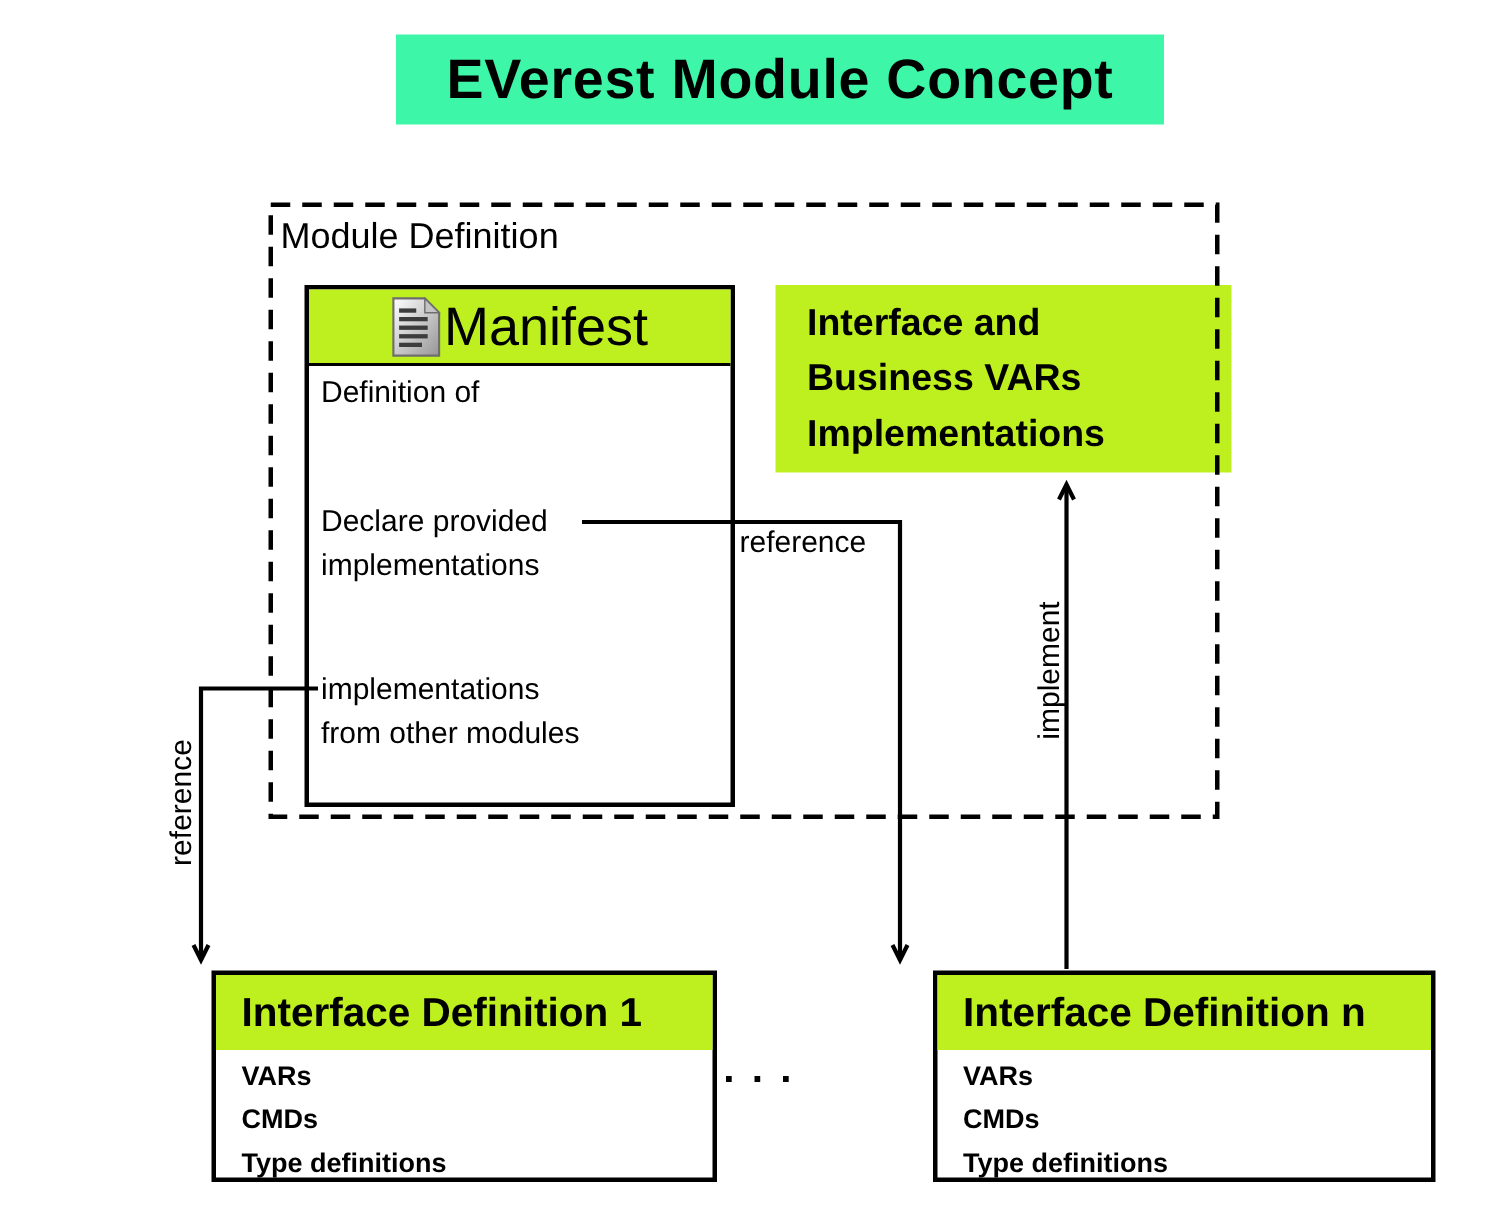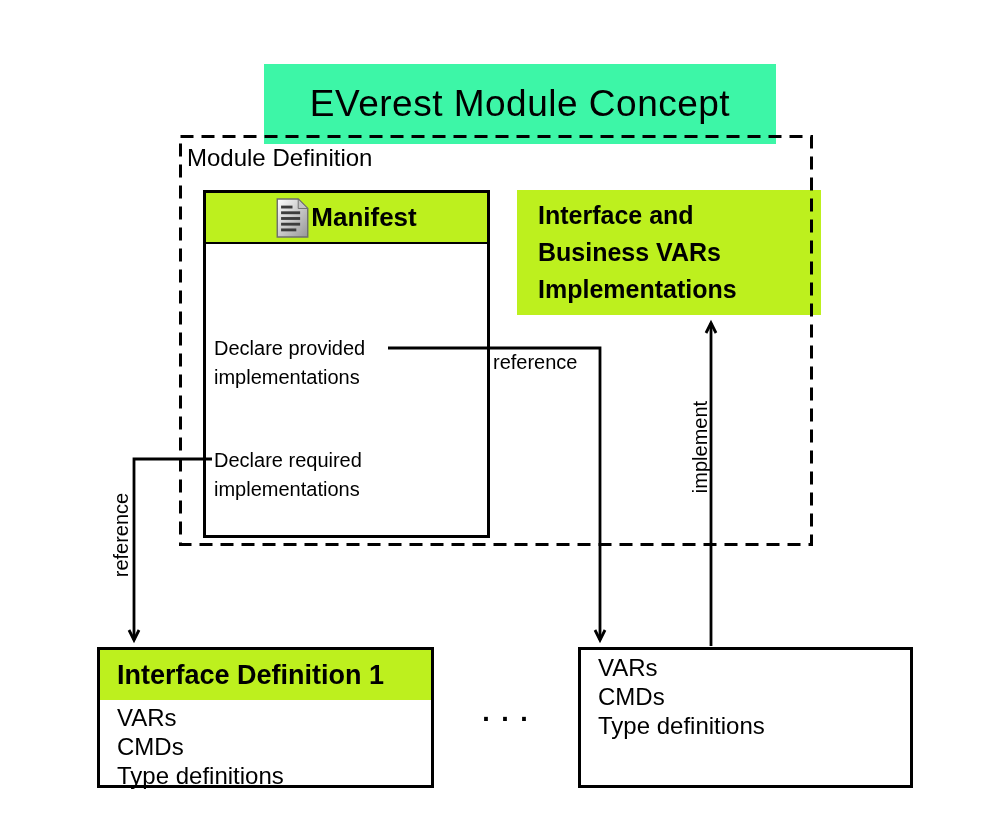--- a/index.html
+++ b/index.html
@@ -10,40 +10,40 @@
   html,body{margin:0;padding:0;background:#ffffff;}
   .canvas{
     position:relative;
     width:997px;height:818px;
     background:#ffffff;
     font-family:"Liberation Sans", sans-serif;
     color:#000;
     overflow:hidden;
   }
   .banner{
-    position:absolute;left:264px;top:23px;width:512px;height:80px;
+    position:absolute;left:264px;top:23px;width:512px;height:60px;
     background:var(--mint);
     display:flex;align-items:center;justify-content:center;
-    font-size:37px;font-weight:400;letter-spacing:0.5px;margin-top:41px;
+    font-size:37px;font-weight:700;letter-spacing:0.5px;
   }
   .module-def-label{
     position:absolute;left:187px;top:144px;
     font-size:24px;font-weight:500;
   }
   .manifest-box{
     position:absolute;left:203px;top:190px;width:287px;height:348px;
     border:3px solid var(--line);
     box-sizing:border-box;
     background:#ffffff;
   }
   .manifest-header{
     height:49px;background:var(--green);
     border-bottom:2px solid var(--line);
     display:flex;align-items:center;justify-content:center;gap:2px;
-    font-size:26px;font-weight:700;
+    font-size:36px;font-weight:400;
   }
   .m-sec{
     position:absolute;left:8px;right:4px;
     font-size:20px;line-height:29px;font-weight:500;
   }
   .m-sec1{top:55px;}
   .m-sec2{top:141px;}
   .m-sec3{top:253px;}
   .impl-box{
     position:absolute;left:517px;top:190px;width:304px;height:125px;
@@ -63,32 +63,33 @@
     transform:rotate(-90deg);
     white-space:nowrap;
   }
   .ref-left-label{left:66px;top:524px;}
   .implement-label{left:645px;top:436px;}
   .iface-box{
     position:absolute;top:647px;height:141px;
     border:3px solid var(--line);
     box-sizing:border-box;
     background:#ffffff;
+    margin-left:44px;
   }
   .iface-1{left:97px;width:337px;}
   .iface-n{left:578px;width:335px;}
   .iface-header{
     height:50px;background:var(--green);
     display:flex;align-items:center;
     padding-left:17px;
     font-size:27px;font-weight:600;
   }
   .iface-body{
     padding:3px 0 0 17px;
-    font-size:24px;line-height:29px;font-weight:400;
+    font-size:18px;line-height:29px;font-weight:700;
   }
   .ellipsis{
     position:absolute;left:466px;top:697px;width:80px;
     text-align:center;
     font-size:27px;font-weight:700;letter-spacing:2px;
   }
   .overlay{
     position:absolute;left:0;top:0;width:997px;height:818px;
     pointer-events:none;
   }
@@ -119,28 +120,29 @@
           <rect x="5" y="8" width="12" height="3"></rect>
           <rect x="5" y="14" width="20" height="3"></rect>
           <rect x="5" y="20" width="20" height="3"></rect>
           <rect x="5" y="26" width="20" height="3"></rect>
           <rect x="5" y="32" width="16" height="3"></rect>
         </g>
       </svg>
       <span>Manifest</span>
     </div>
     <div class="m-sec m-sec1">
+      <div>Definition of</div>
     </div>
     <div class="m-sec m-sec2">
       <div>Declare provided</div>
       <div>implementations</div>
     </div>
     <div class="m-sec m-sec3">
-      <div>Declare required</div>
       <div>implementations</div>
+      <div>from other modules</div>
     </div>
   </div>
 
   <div class="impl-box">
     <div>Interface and</div>
     <div>Business VARs</div>
     <div>Implementations</div>
   </div>
 
   <div class="ref-right-label">reference</div>
@@ -152,20 +154,21 @@
     <div class="iface-body">
       <div>VARs</div>
       <div>CMDs</div>
       <div>Type definitions</div>
     </div>
   </div>
 
   <div class="ellipsis">. . .</div>
 
   <div class="iface-box iface-n">
+    <div class="iface-header">Interface Definition n</div>
     <div class="iface-body">
       <div>VARs</div>
       <div>CMDs</div>
       <div>Type definitions</div>
     </div>
   </div>
 
   <svg class="overlay" width="997" height="818" viewBox="0 0 997 818">
     <defs>
       <marker id="chev" markerUnits="userSpaceOnUse" markerWidth="18" markerHeight="18" refX="13" refY="8" orient="auto">

